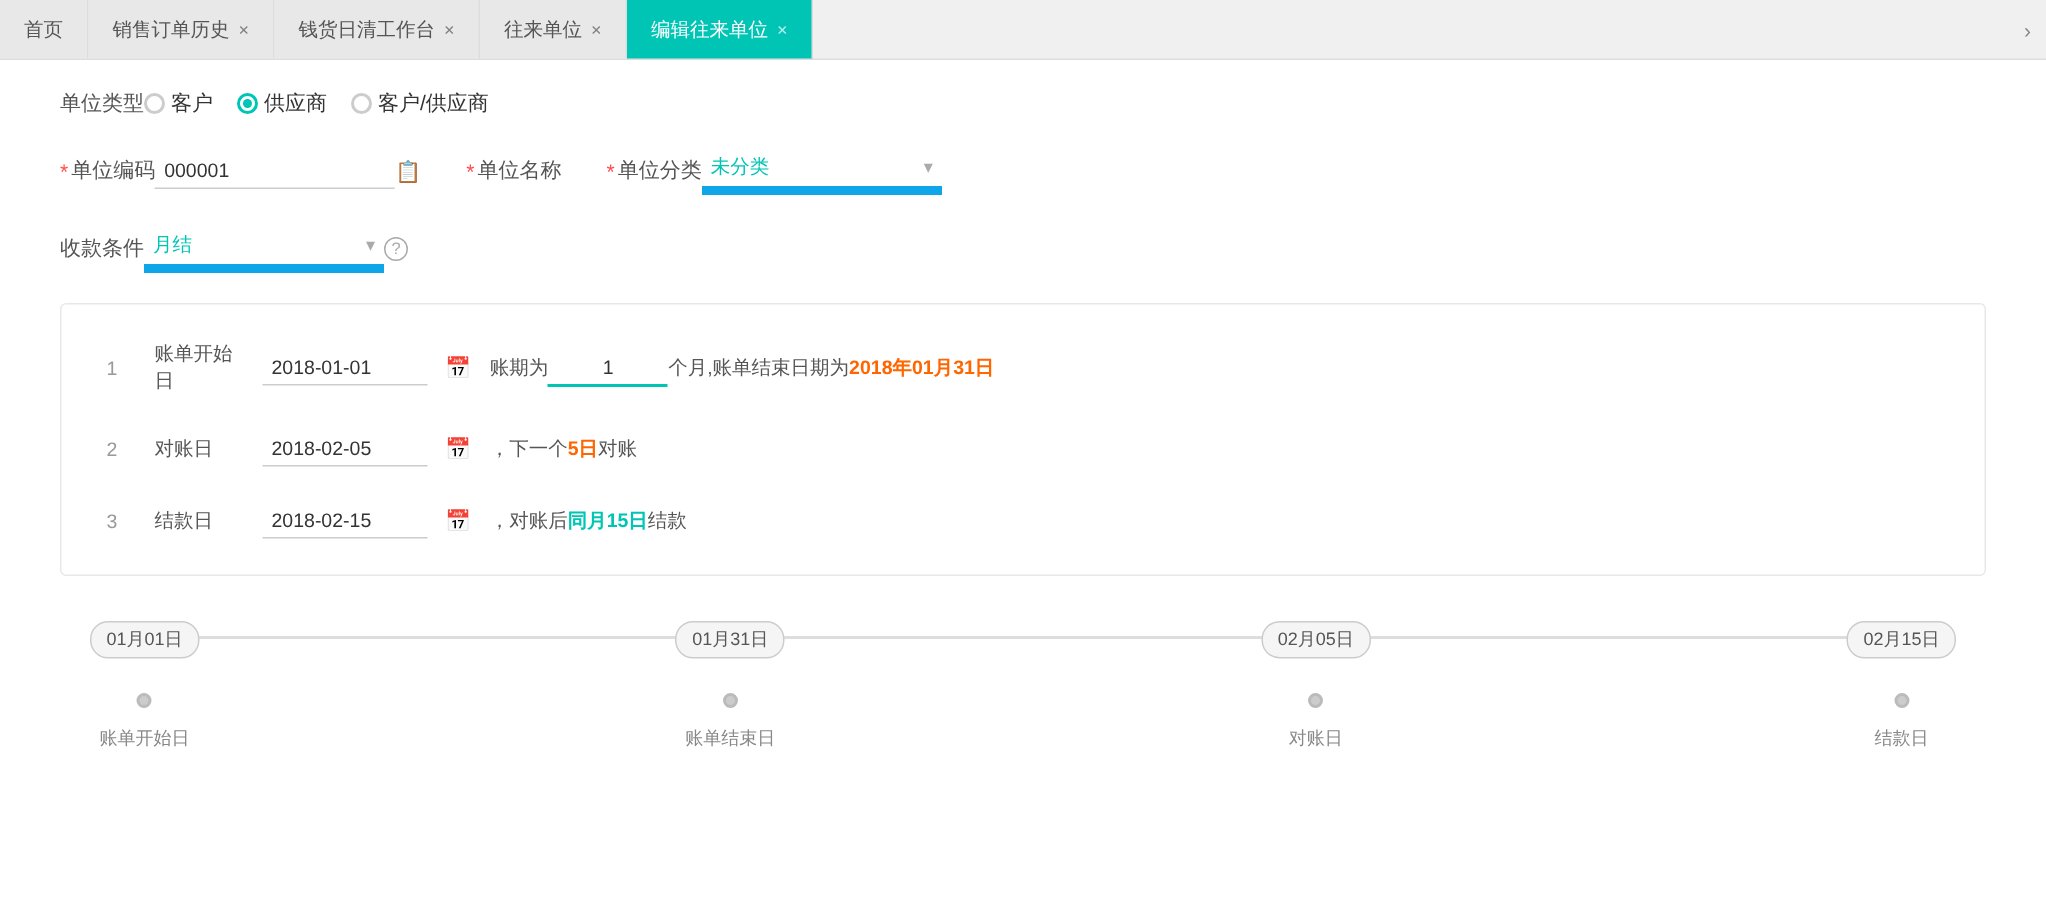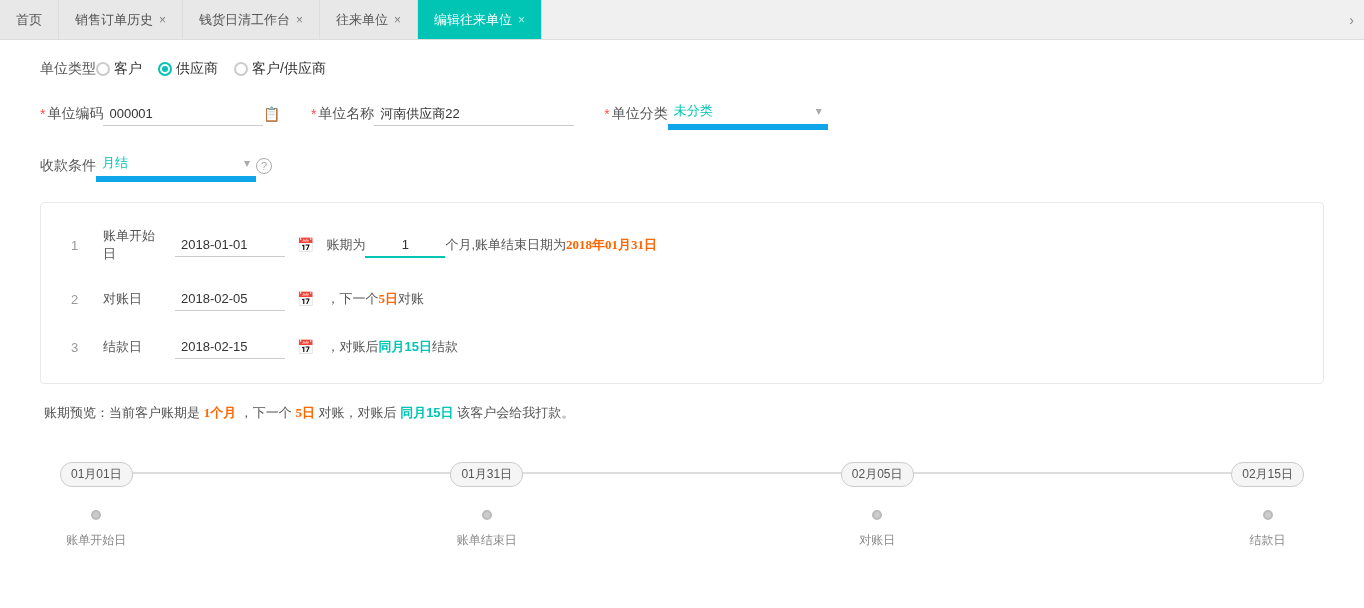--- a/index.html
+++ b/index.html
@@ -200,21 +200,20 @@
     .period-text {
       font-size: 13px;
       color: #555;
       display: flex;
       align-items: center;
       gap: 0;
     }
     .highlight-orange {
       color: #ff6600;
       font-weight: bold;
-      font-family: Liberation Serif, serif;
     }
     .highlight-teal {
       color: #00c5b5;
       font-weight: bold;
     }
     .num-input {
       border: none;
       border-bottom: 2px solid #00c5b5;
       padding: 4px 6px;
       font-size: 13px;
@@ -339,21 +338,20 @@
   <div class="form-row">
     <div class="form-field">
       <span class="required-star">*</span>
       <span class="field-label">单位编码</span>
       <input type="text" class="text-input" value="000001" style="">
       <span class="input-icon">📋</span>
     </div>
     <div class="form-field">
       <span class="required-star">*</span>
       <span class="field-label">单位名称</span>
-      <input type="text" class="text-input" style="width: 200px;" value="河南供应商22">
     </div>
     <div class="form-field">
       <span class="required-star">*</span>
       <span class="field-label">单位分类</span>
       <div class="select-wrapper" style="width:160px;">
         <span class="select-value">未分类</span>
         <span class="chevron-icon">▾</span>
       </div>
     </div>
   </div>
@@ -402,29 +400,20 @@
       <input type="text" class="date-input" value="2018-02-15" style="">
       <span class="cal-icon">📅</span>
       <span class="period-text">
         <span>，对账后</span>
         <span class="highlight-teal">同月15日</span>
         <span>结款</span>
       </span>
     </div>
   </div>
 
-  <div class="preview-text">
-    <span>账期预览：当前客户账期是</span>
-    <span class="highlight-orange">1个月</span>
-    <span>，下一个</span>
-    <span class="highlight-orange">5日</span>
-    <span>对账，对账后</span>
-    <span class="highlight-teal">同月15日</span>
-    <span>该客户会给我打款。</span>
-  </div>
 
   <div class="timeline-wrapper">
     <div class="timeline-line"></div>
 
     <div style="position:absolute;left:28px;top:19px;width:10px;height:10px;border-radius:50%;background:#ccc;"></div>
 
     <div style="position:absolute;right:28px;top:19px;width:10px;height:10px;border-radius:50%;background:#ccc;"></div>
     <div class="timeline-points">
       <div class="timeline-point">
         <div class="timeline-badge">01月01日</div>

